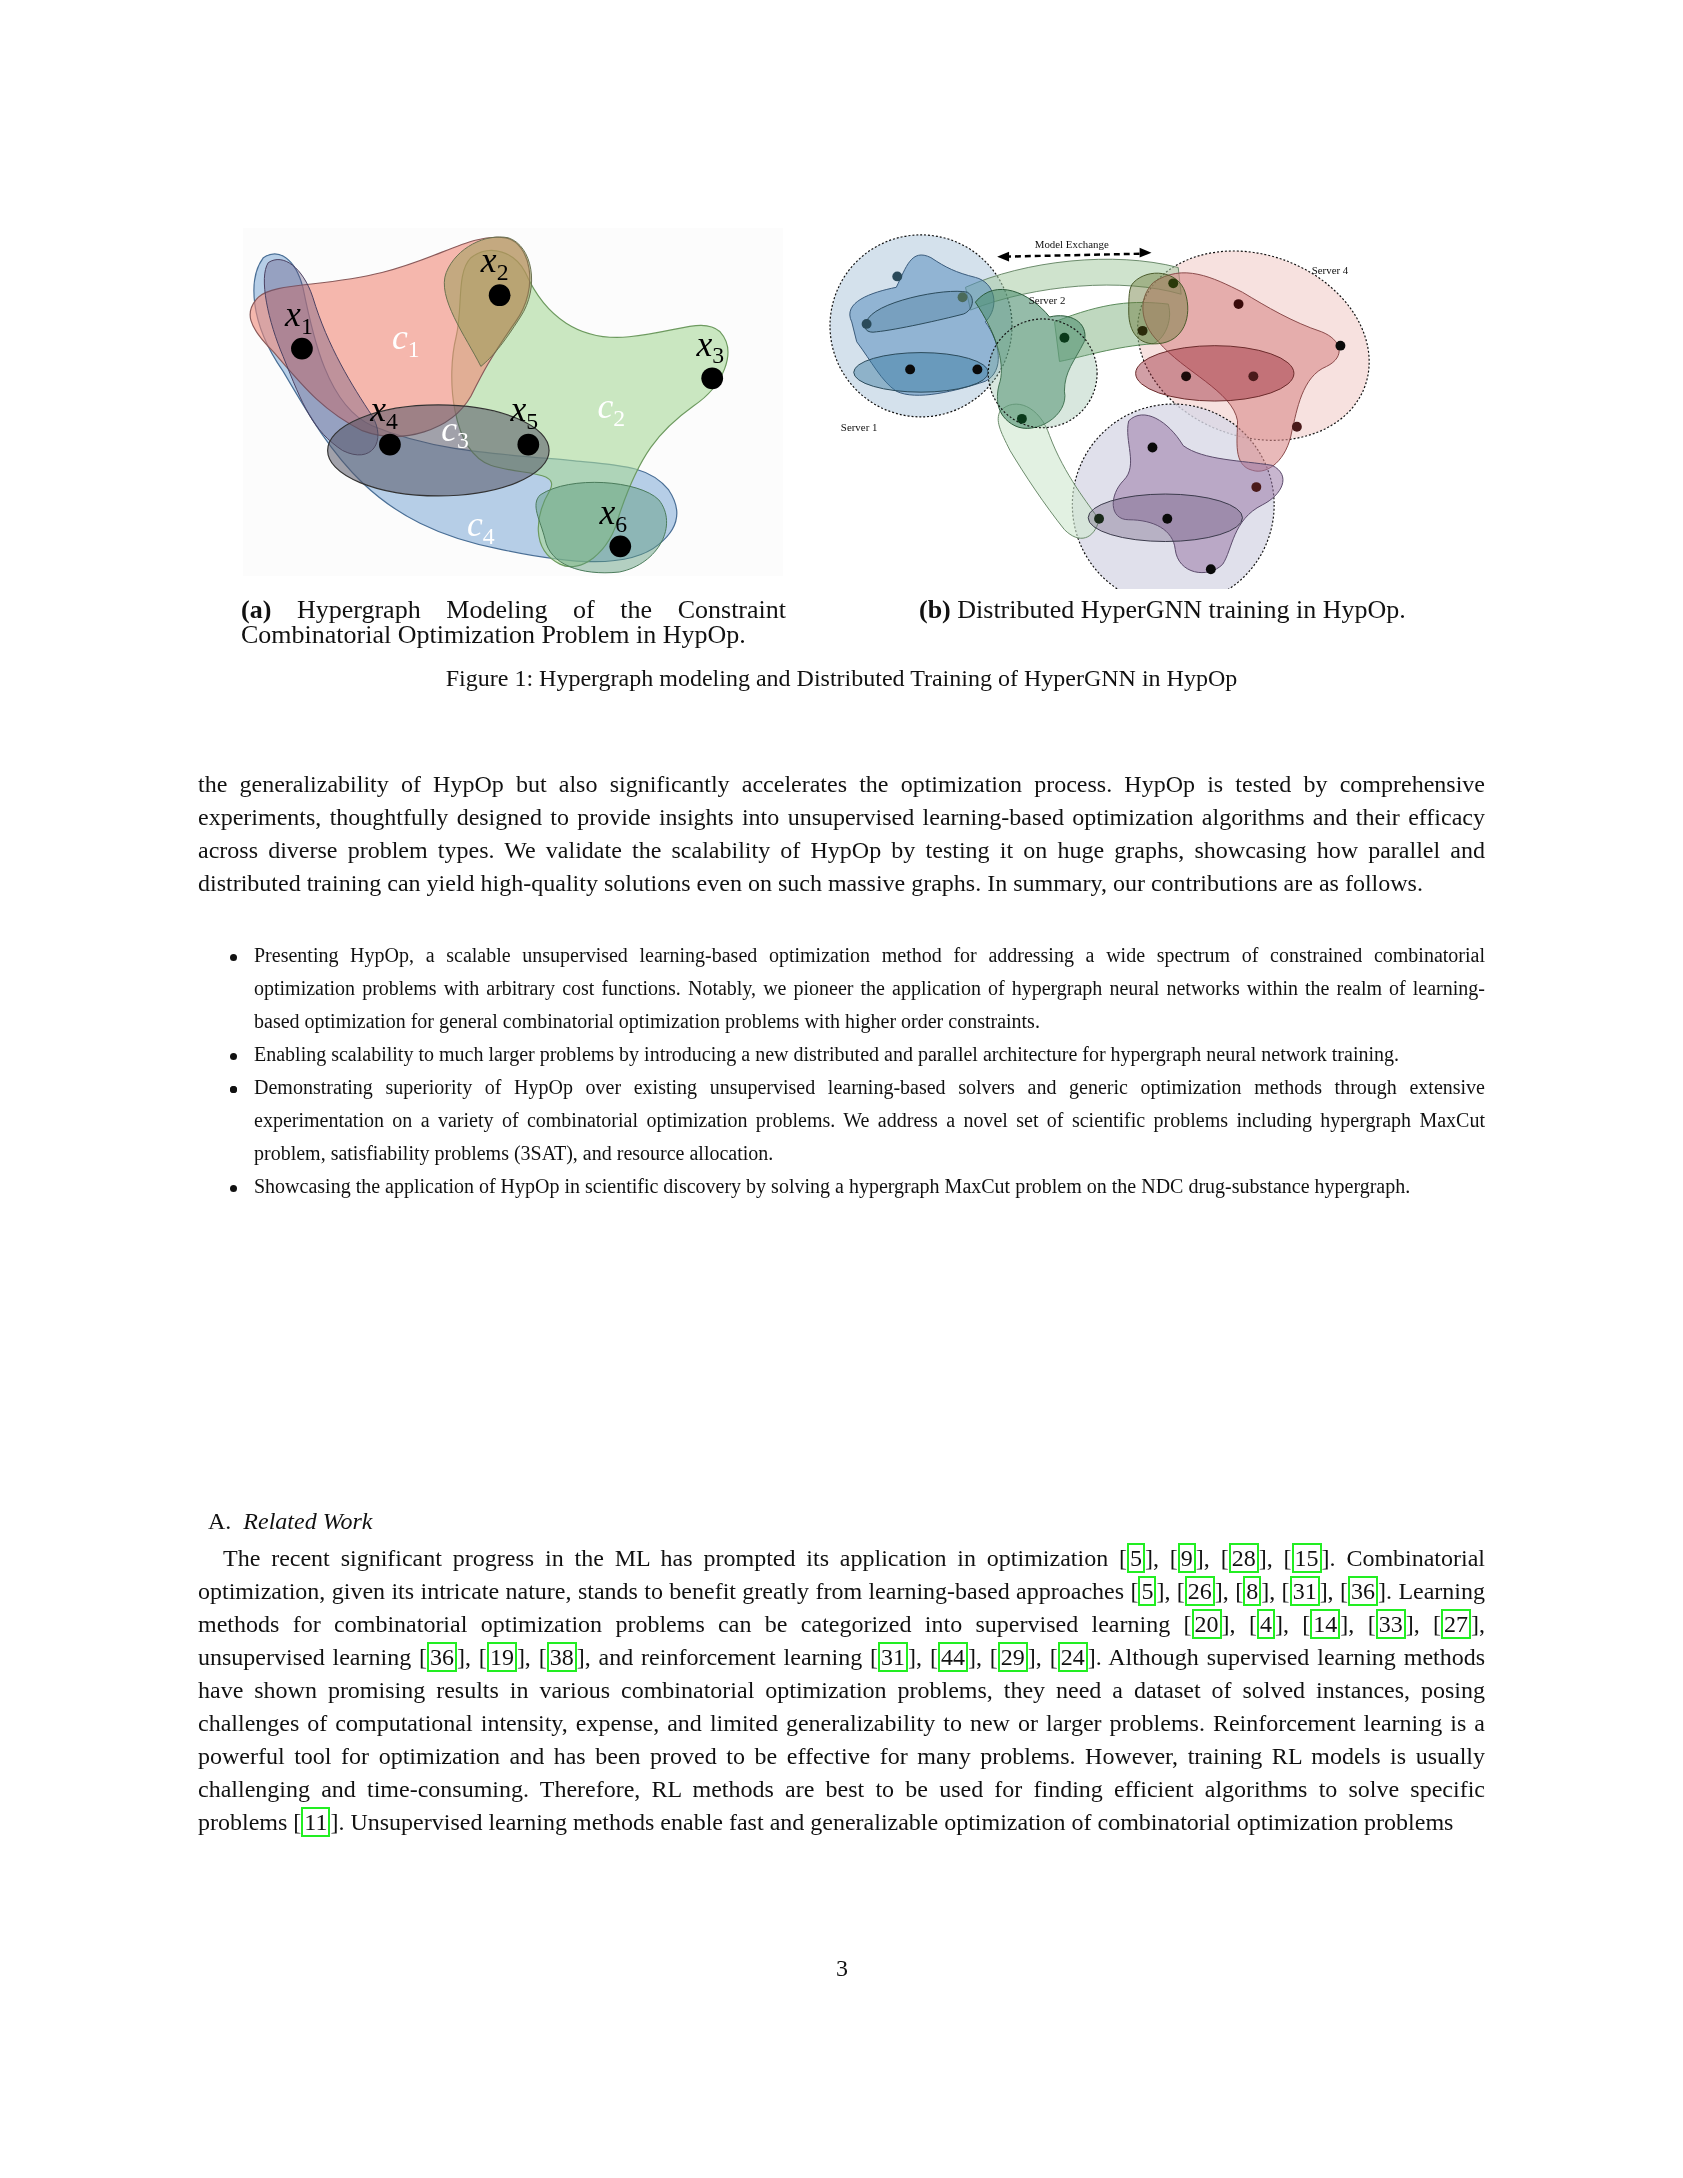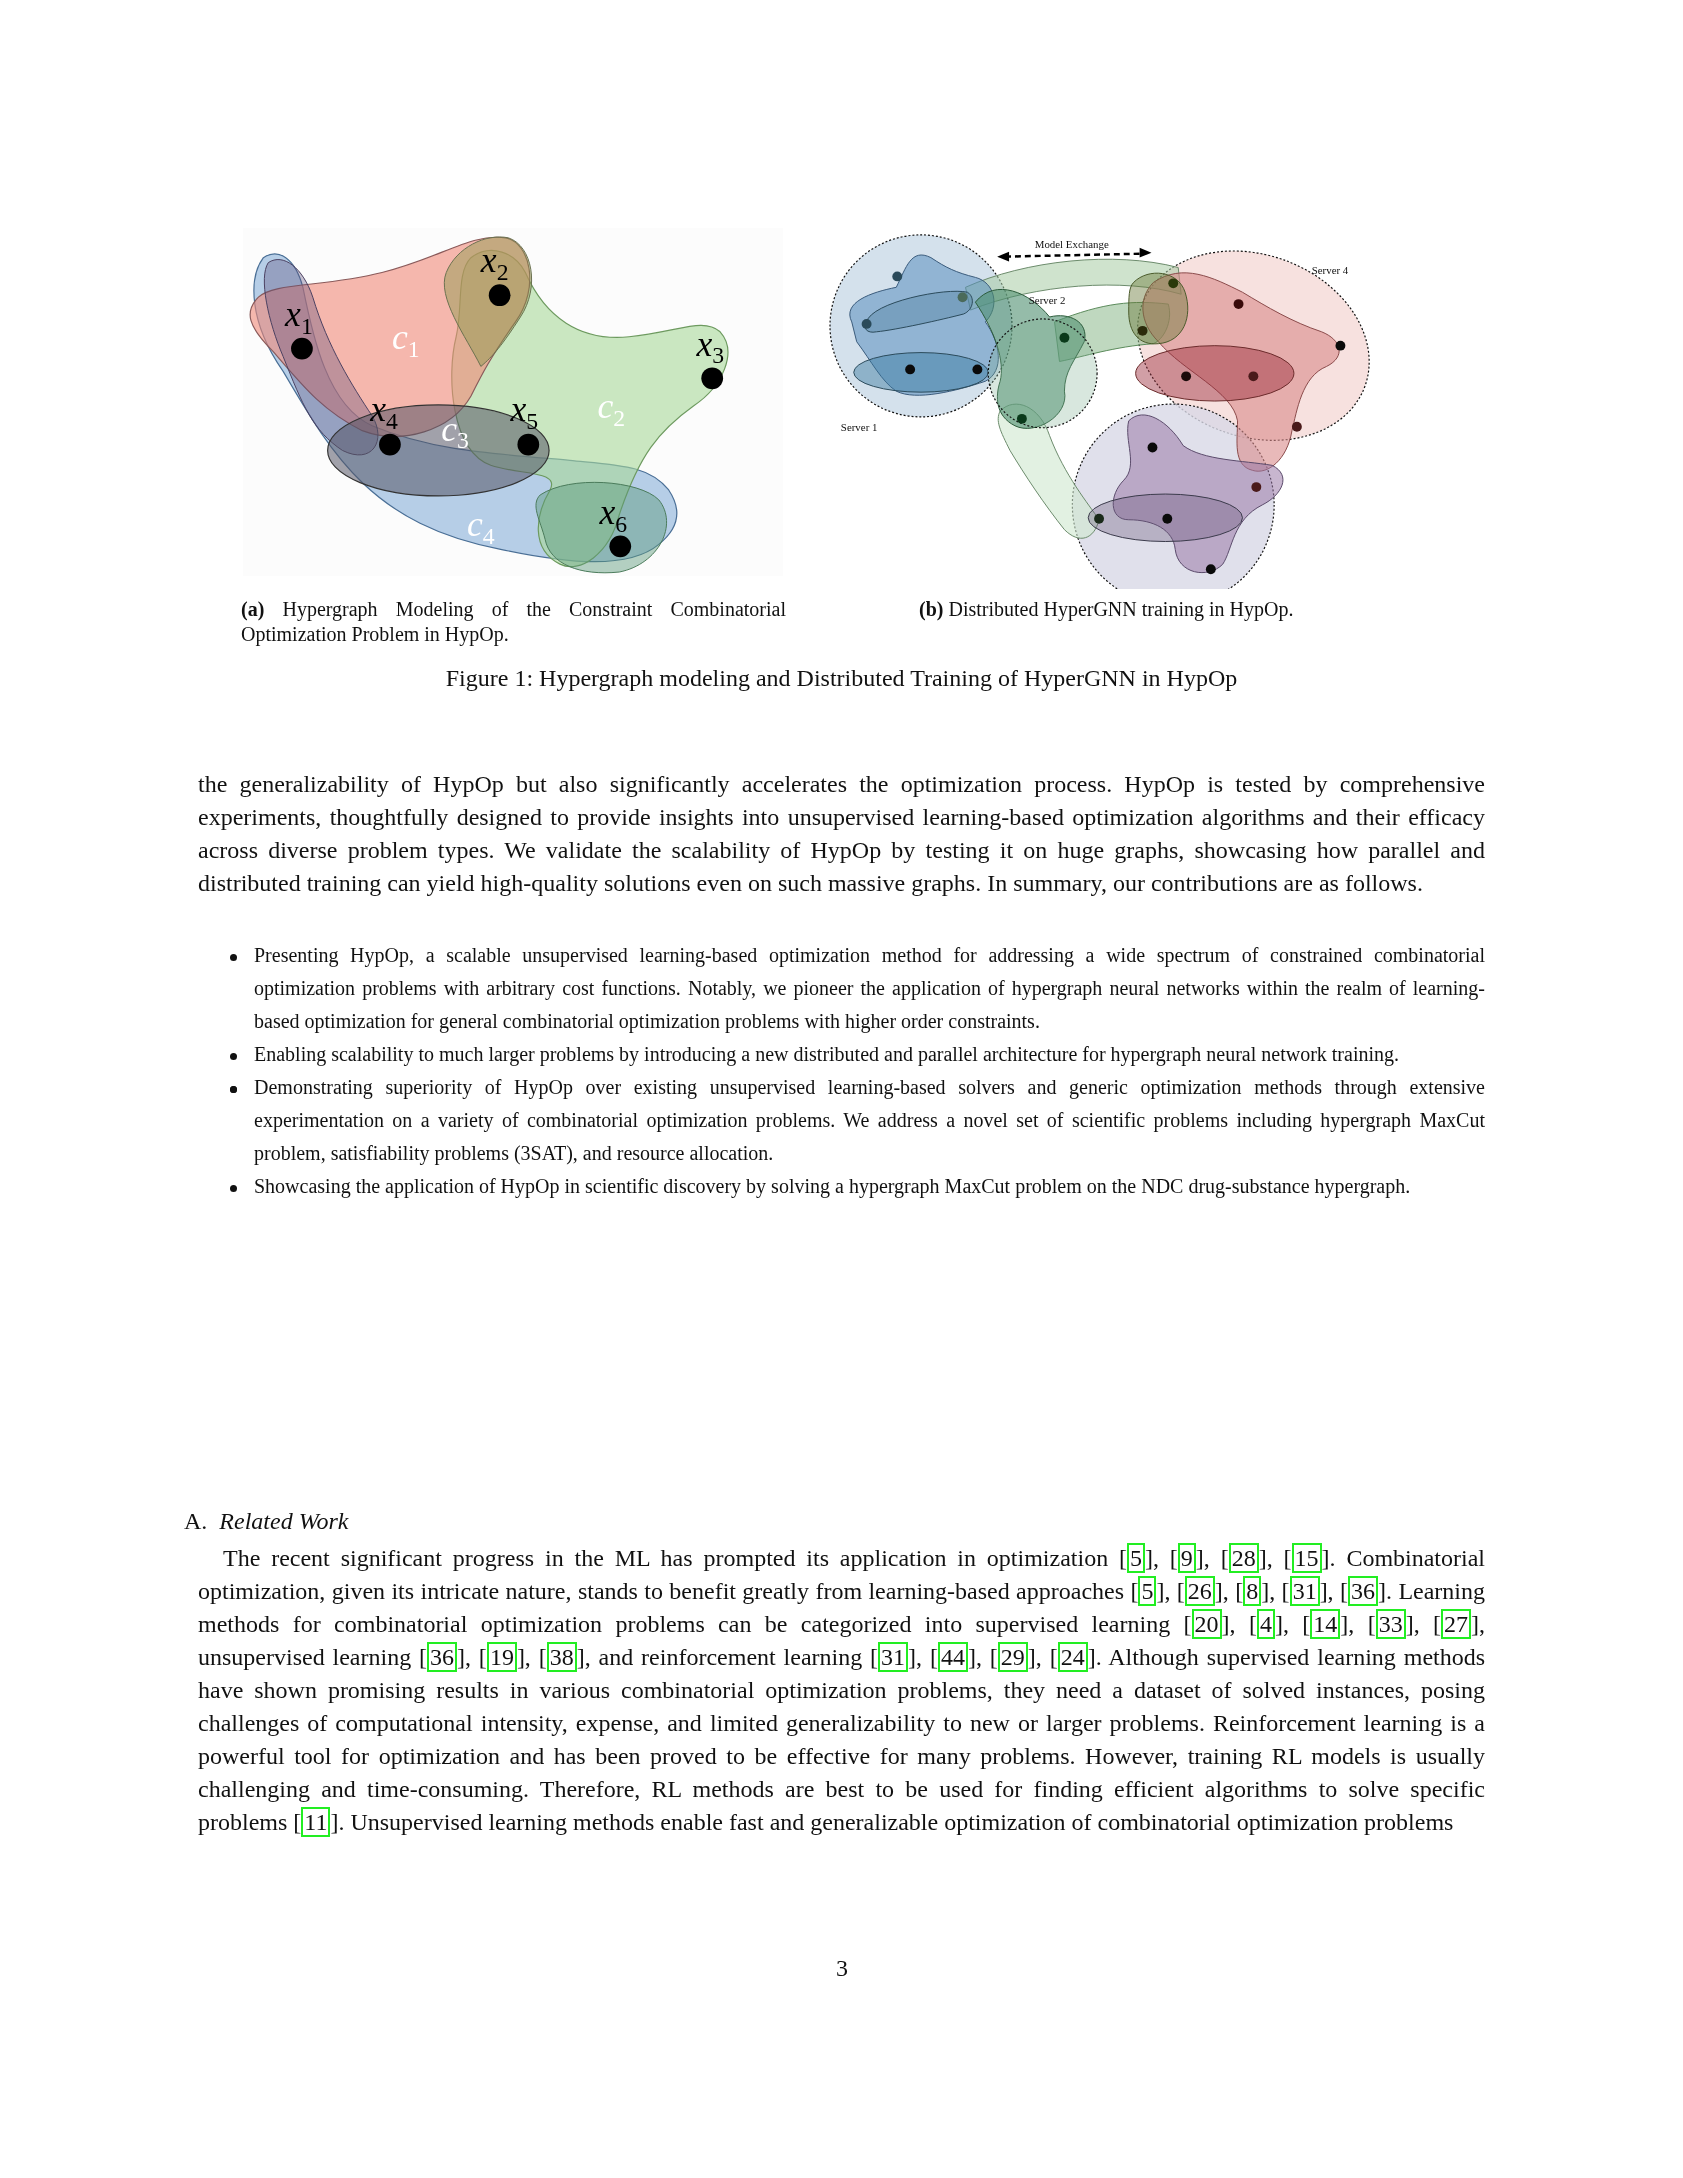--- a/index.html
+++ b/index.html
@@ -3,32 +3,32 @@
 <meta charset="utf-8">
 <style>
   html, body { margin: 0; padding: 0; background: #ffffff; }
   body { width: 1683px; height: 2178px; position: relative; overflow: hidden;
          font-family: "Liberation Serif", "DejaVu Serif", serif; color: #111; }
   .abs { position: absolute; }
   #fig-a { left: 243px; top: 228px; width: 540px; height: 348px; background: #fcfcfc; }
   #fig-b { left: 827px; top: 223px; width: 554px; height: 366px; }
   svg text { font-family: "Liberation Serif", serif; }
   .sans { font-family: "Liberation Sans", sans-serif; }
-  .subcap { font-size: 20px; line-height: 25px; text-align: justify; }
+  .subcap { font-size: 26px; line-height: 25px; text-align: justify; }
   .subcap b { font-weight: bold; }
   #cap-a { left: 241px; top: 597px; width: 545px; }
   #cap-b { left: 901px; top: 597px; width: 515px; margin-left: 18px; }
   #fig-caption { left: 198px; top: 663px; width: 1287px; text-align: center; font-size: 24px; line-height: 30px; }
   .body-text { left: 198px; width: 1287px; font-size: 24px; line-height: 33px; text-align: justify; }
   .body-text p { margin: 0; }
   #intro { top: 768px; }
   #bullets { left: 198px; top: 939px; width: 1287px; margin: 0; padding: 0; list-style: none; font-size: 20px; line-height: 33px; }
   #bullets li { position: relative; padding-left: 56px; text-align: justify; margin-bottom: 0px; }
   #bullets li .bullet-dot { position: absolute; left: 32px; top: 15px; width: 7px; height: 7px; border-radius: 50%; background: #111; }
-  #rw-heading { left: 184px; top: 1505px; font-size: 24px; line-height: 33px; text-align: center; }
+  #rw-heading { left: 208px; top: 1505px; font-size: 24px; line-height: 33px; text-align: center; }
   #rw-heading .it { font-style: italic; }
   #rw-body { top: 1542px; }
   #rw-body p { text-indent: 25px; }
   .cite { border: 2px solid #22ee22; padding: 0 1px; }
   #page-num { left: 827px; top: 1955px; width: 30px; text-align: center; font-size: 24px; }
 </style>
 </head>
 <body>
 
 <div id="fig-a" class="abs">

